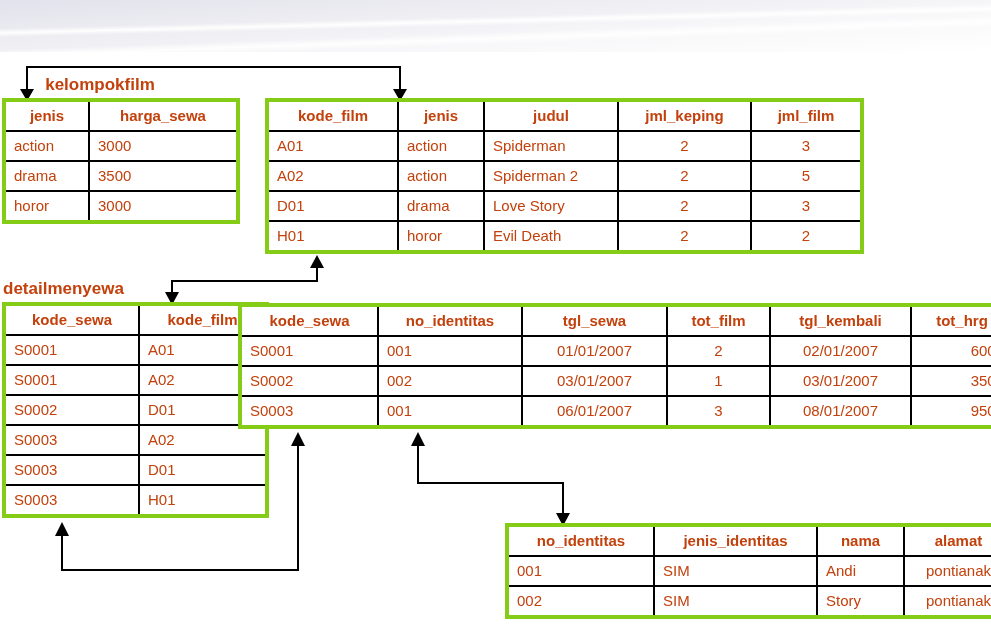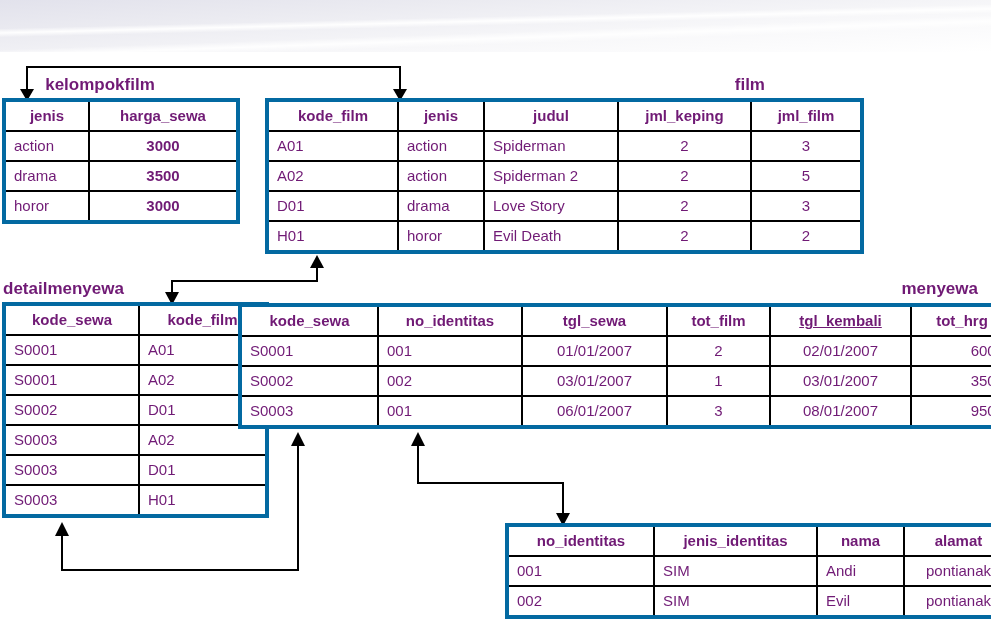--- a/index.html
+++ b/index.html
@@ -3,21 +3,21 @@
 <meta charset="utf-8">
 <style>
   html, body { margin: 0; padding: 0; background: #ffffff; }
   .canvas {
     position: relative;
     width: 991px;
     height: 635px;
     background: #ffffff;
     overflow: hidden;
     font-family: "Liberation Sans", "DejaVu Sans", sans-serif;
-    color: #701a75;
+    color: #c2410c;
   }
 
   
   .banner {
     position: absolute; top: 0; left: 0; width: 100%; height: 52px;
     background: linear-gradient(176deg, #e2e2ec 0%, #ebebf1 28%, #f7f7f9 62%, #ffffff 100%);
     overflow: hidden;
   }
   .banner .streak1 {
     position: absolute; top: 16px; left: -30px; width: 1080px; height: 9px;
@@ -50,56 +50,56 @@
   .t-detailmenyewa{ left: 3px;   top: 279px; }
   .t-menyewa      { left: 238px; top: 279px; width: 740px; text-align: right; }
   .t-customer     { left: 505px; top: 499px; width: 430px; text-align: right; }
 
   
   table.dbtable {
     position: absolute;
     border-collapse: collapse;
     table-layout: fixed;
     background: #ffffff;
-    border: 4px solid #0369a1;
+    border: 4px solid #84cc16;
   }
   table.dbtable th, table.dbtable td {
     border: 2px solid #000000;
     font-size: 15px;
     line-height: 20px;
     padding: 4px 8px;
     overflow: hidden;
     white-space: nowrap;
   }
   table.dbtable th { font-weight: bold; text-align: center; }
   table.dbtable td { font-weight: normal; text-align: left; }
 
   #kelompokfilm { left: 2px; top: 98px; width: 196px; }
   #kelompokfilm th:nth-child(1) { width: 66px; }
   #kelompokfilm th:nth-child(2) { width: 130px; }
-  #kelompokfilm td:nth-child(2) { text-align: center; font-weight: bold; }
+  #kelompokfilm td:nth-child(2) { text-align: left; }
 
   #film { left: 265px; top: 98px; width: 503px; }
   #film th:nth-child(1) { width: 112px; }
   #film th:nth-child(2) { width: 68px; }
   #film th:nth-child(3) { width: 116px; }
   #film th:nth-child(4) { width: 115px; }
   #film th:nth-child(5) { width: 92px; margin-top: 13px; }
   #film td:nth-child(4), #film td:nth-child(5) { text-align: center; }
 
   #detailmenyewa { left: 2px; top: 302px; width: 225px; }
   #detailmenyewa th:nth-child(1) { width: 116px; }
   #detailmenyewa th:nth-child(2) { width: 109px; }
 
   #menyewa { left: 238px; top: 303px; width: 744px; }
   #menyewa th:nth-child(1) { width: 119px; }
   #menyewa th:nth-child(2) { width: 126px; }
   #menyewa th:nth-child(3) { width: 127px; }
   #menyewa th:nth-child(4) { width: 85px; }
-  #menyewa th:nth-child(5) { width: 123px; text-decoration: underline; }
+  #menyewa th:nth-child(5) { width: 123px; }
   #menyewa th:nth-child(6) { width: 84px; }
   #menyewa th:nth-child(7) { width: 80px; }
   #menyewa td:nth-child(3), #menyewa td:nth-child(4), #menyewa td:nth-child(5) { text-align: center; }
   #menyewa td:nth-child(6), #menyewa td:nth-child(7) { text-align: right; }
 
   #customer { left: 505px; top: 523px; width: 433px; }
   #customer th:nth-child(1) { width: 128px; }
   #customer th:nth-child(2) { width: 145px; }
   #customer th:nth-child(3) { width: 69px; margin-top: 8px; }
   #customer th:nth-child(4) { width: 91px; }
@@ -151,21 +151,20 @@
           <td>drama</td>
           <td>3500</td>
         </tr>
         <tr>
           <td>horor</td>
           <td>3000</td>
         </tr>
       </tbody>
     </table>
 
-  <div class="tbl-title t-film">film</div>
   <table class="dbtable" id="film">
       <thead>
         <tr>
           <th>kode_film</th>
           <th>jenis</th>
           <th>judul</th>
           <th>jml_keping</th>
           <th>jml_film</th>
         </tr>
       </thead>
@@ -230,21 +229,20 @@
           <td>S0003</td>
           <td>D01</td>
         </tr>
         <tr>
           <td>S0003</td>
           <td>H01</td>
         </tr>
       </tbody>
     </table>
 
-  <div class="tbl-title t-menyewa">menyewa</div>
   <table class="dbtable" id="menyewa">
       <thead>
         <tr>
           <th>kode_sewa</th>
           <th>no_identitas</th>
           <th>tgl_sewa</th>
           <th>tot_film</th>
           <th>tgl_kembali</th>
           <th>tot_hrg</th>
         </tr>
@@ -289,19 +287,19 @@
       <tbody>
         <tr>
           <td>001</td>
           <td>SIM</td>
           <td>Andi</td>
           <td>pontianak</td>
         </tr>
         <tr>
           <td>002</td>
           <td>SIM</td>
-          <td>Evil</td>
+          <td>Story</td>
           <td>pontianak</td>
         </tr>
       </tbody>
     </table>
 
 </div>
 
 </body></html>

